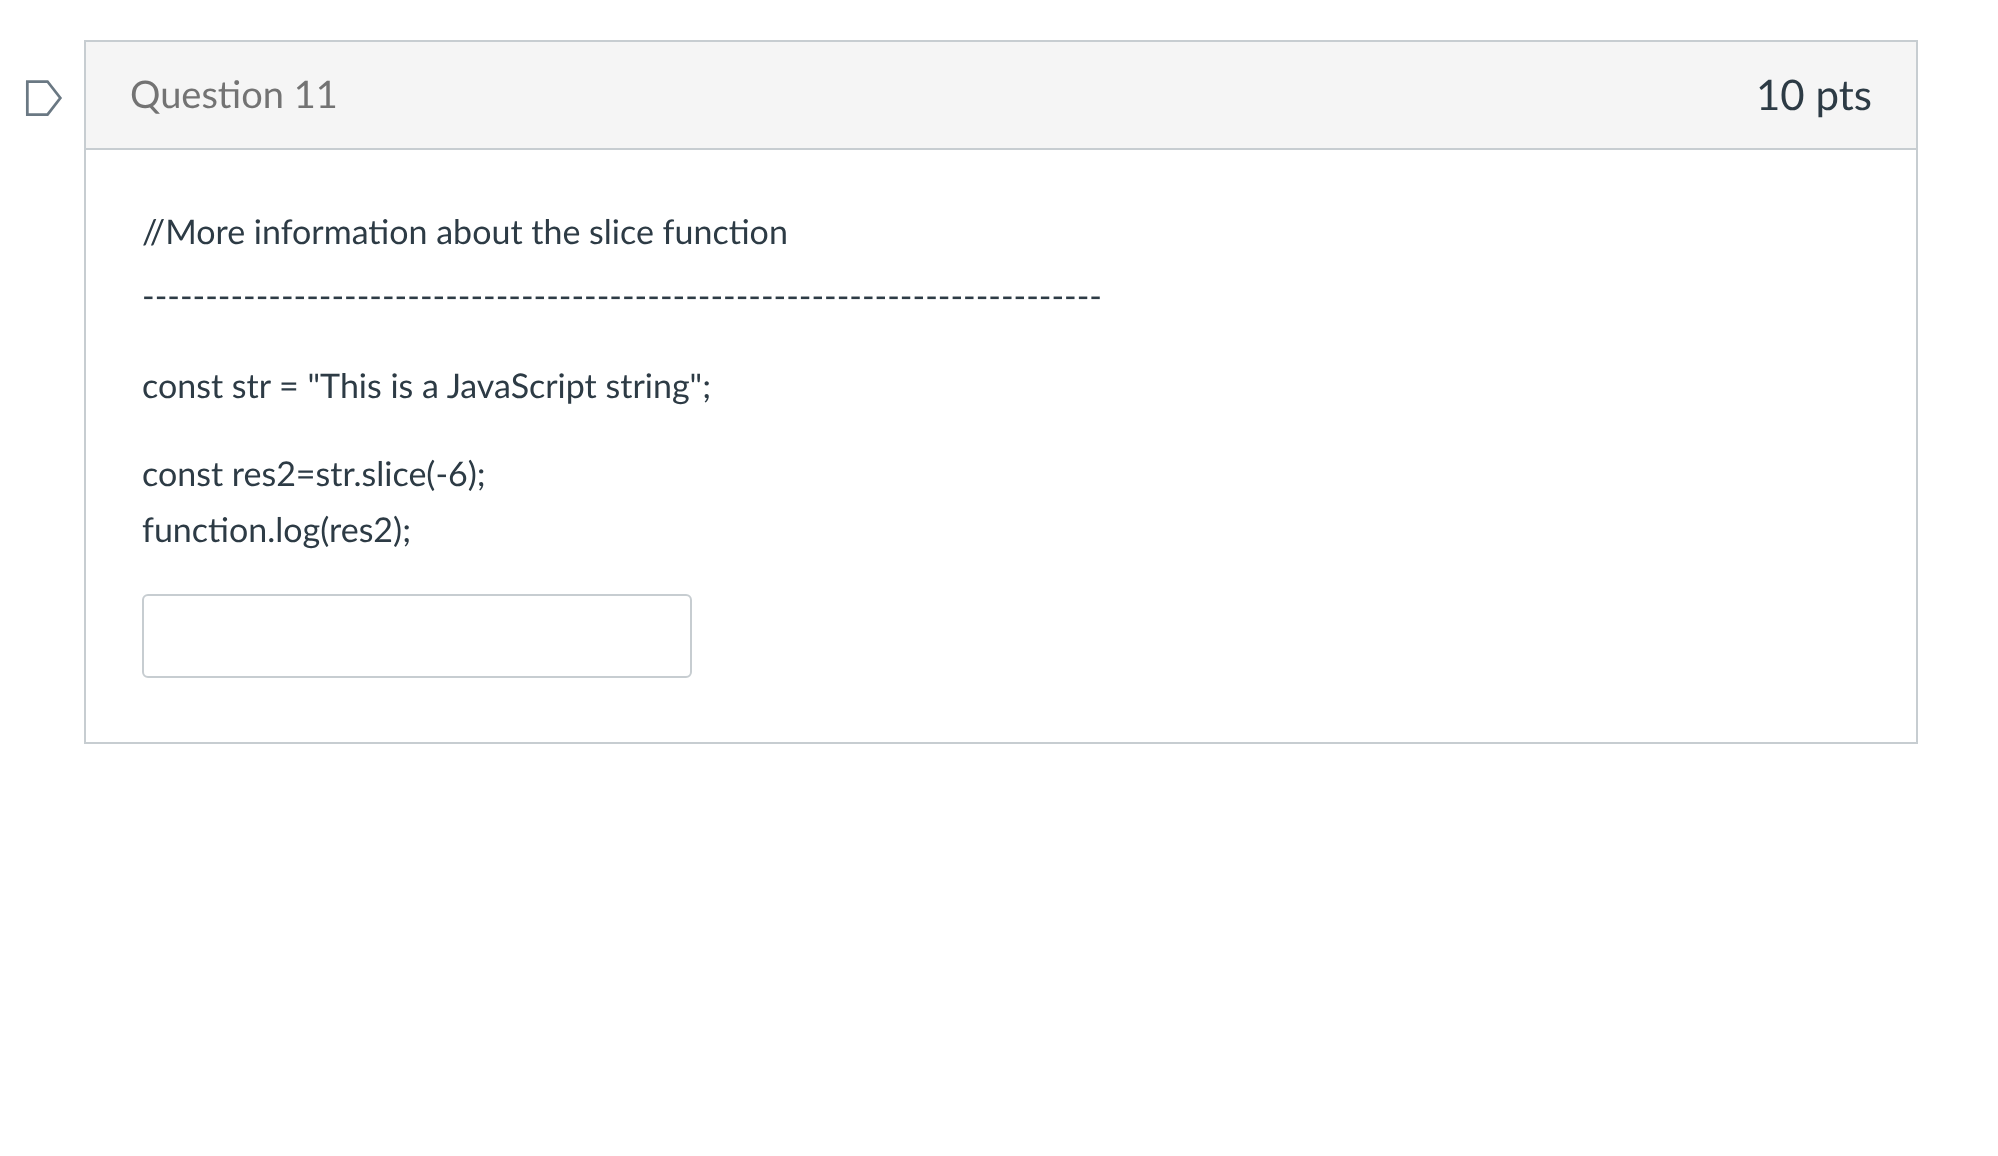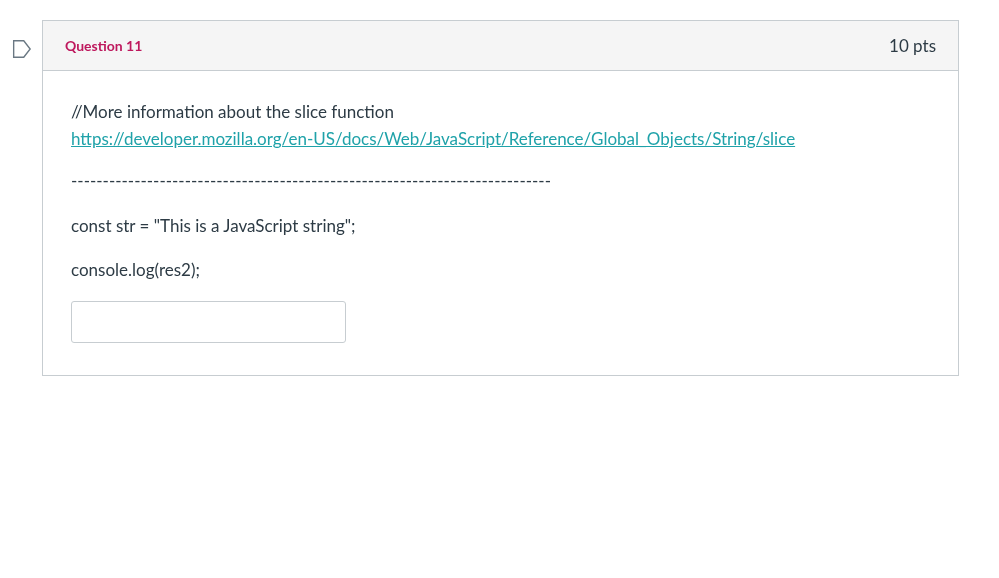--- a/index.html
+++ b/index.html
@@ -37,26 +37,26 @@
     }
     .question-header {
       display: flex;
       justify-content: space-between;
       align-items: center;
       padding: 14px 22px;
       background: #f5f5f5;
       border-bottom: 1px solid #c7cdd1;
     }
     .question-title {
-      font-size: 14px;
-      font-weight: 700;
-      color: #be185d;
+      font-size: 19px;
+      font-weight: 400;
+      color: #737373;
     }
     .question-points {
-      font-size: 17px;
+      font-size: 21px;
       color: #2d3b45;
     }
     .question-body {
       padding: 28px 28px 32px 28px;
       font-size: 17px;
       line-height: 1.55;
       color: #2d3b45;
     }
     .q-comment {
     }
@@ -114,32 +114,30 @@
 
     <div class="question-header">
       <div class="question-title">Question 11</div>
       <div class="question-points">10 pts</div>
     </div>
 
     <div class="question-body">
 
       <div class="q-comment">//More information about the slice function</div>
 
-      <div class="q-link-block">
-        <a class="q-link">https://developer.mozilla.org/en-US/docs/Web/JavaScript/Reference/Global_Objects/String/slice</a>
-      </div>
 
       <div class="q-divider">----------------------------------------------------------------------------</div>
 
       <div class="q-code-block">
         <div class="q-code-line">const str = "This is a JavaScript string";</div>
       </div>
 
       <div class="q-code-block">
-        <div class="q-code-line">console.log(res2);</div>
+        <div class="q-code-line">const res2=str.slice(-6);</div>
+        <div class="q-code-line">function.log(res2);</div>
       </div>
 
 
       <input type="text" class="answer-input" value="" style="">
     </div>
 
   </div>
 </div>
 
 </body></html>

